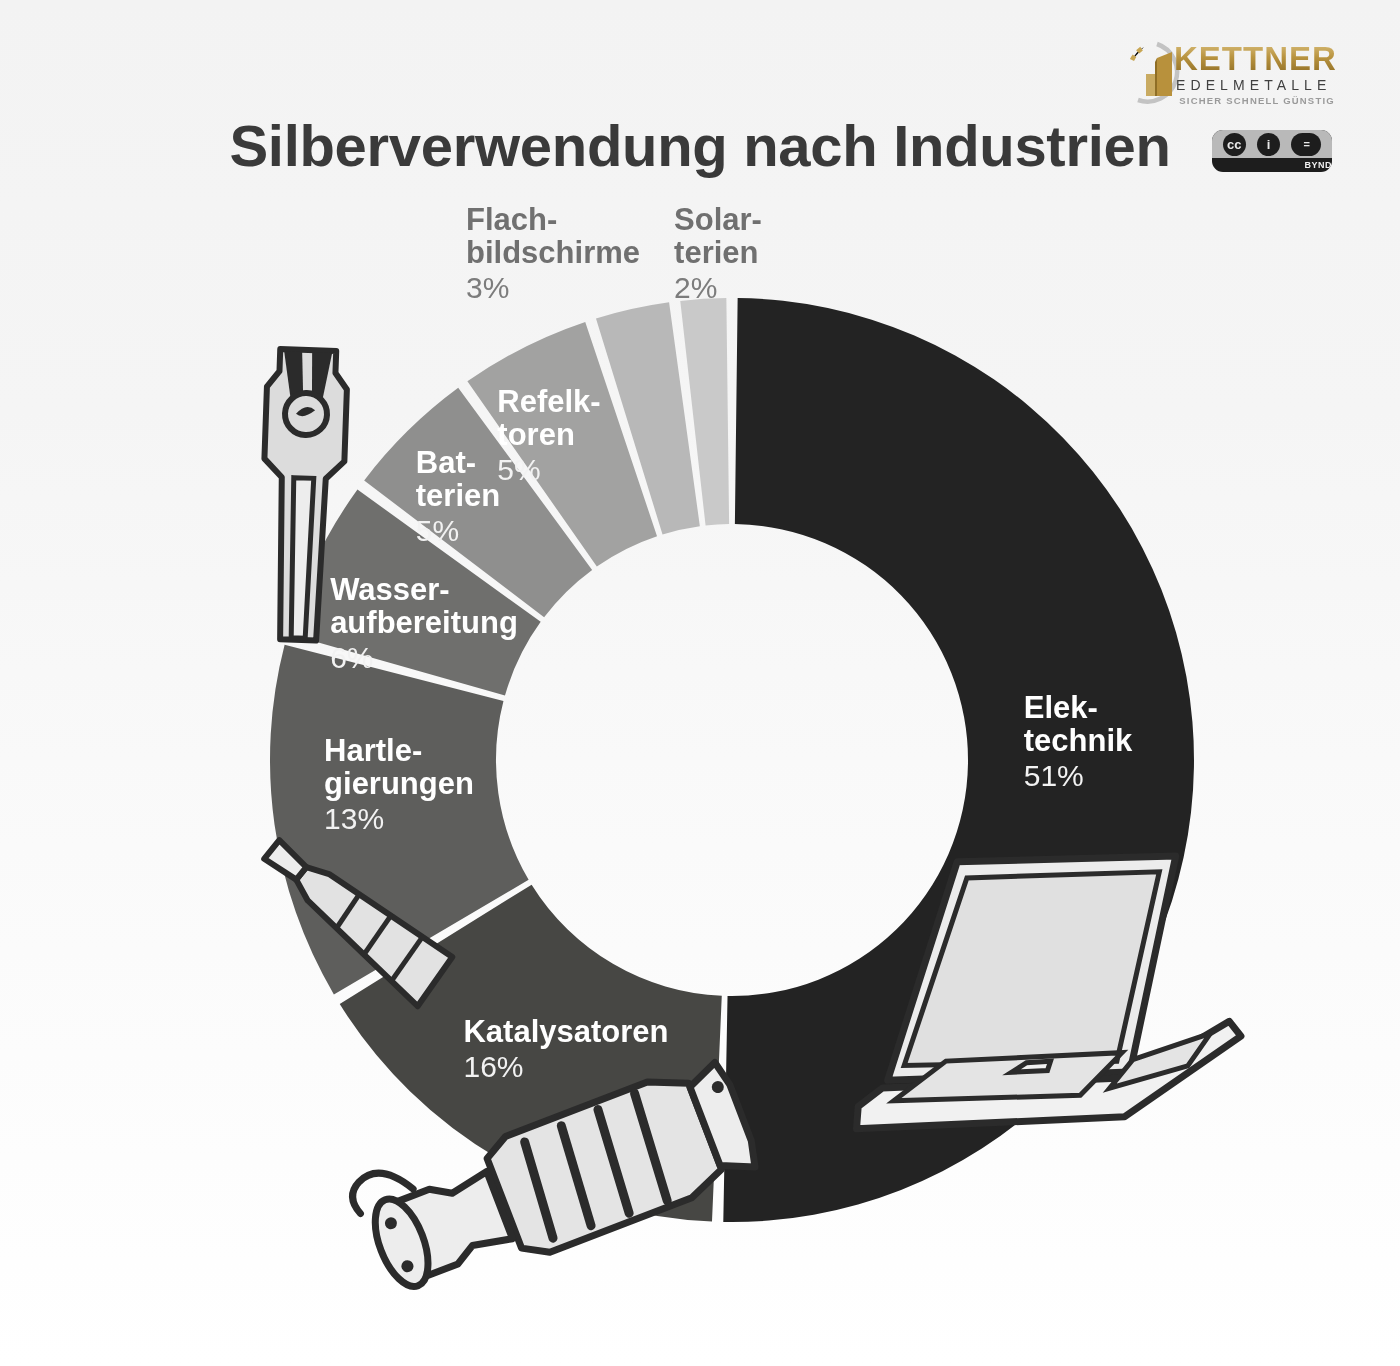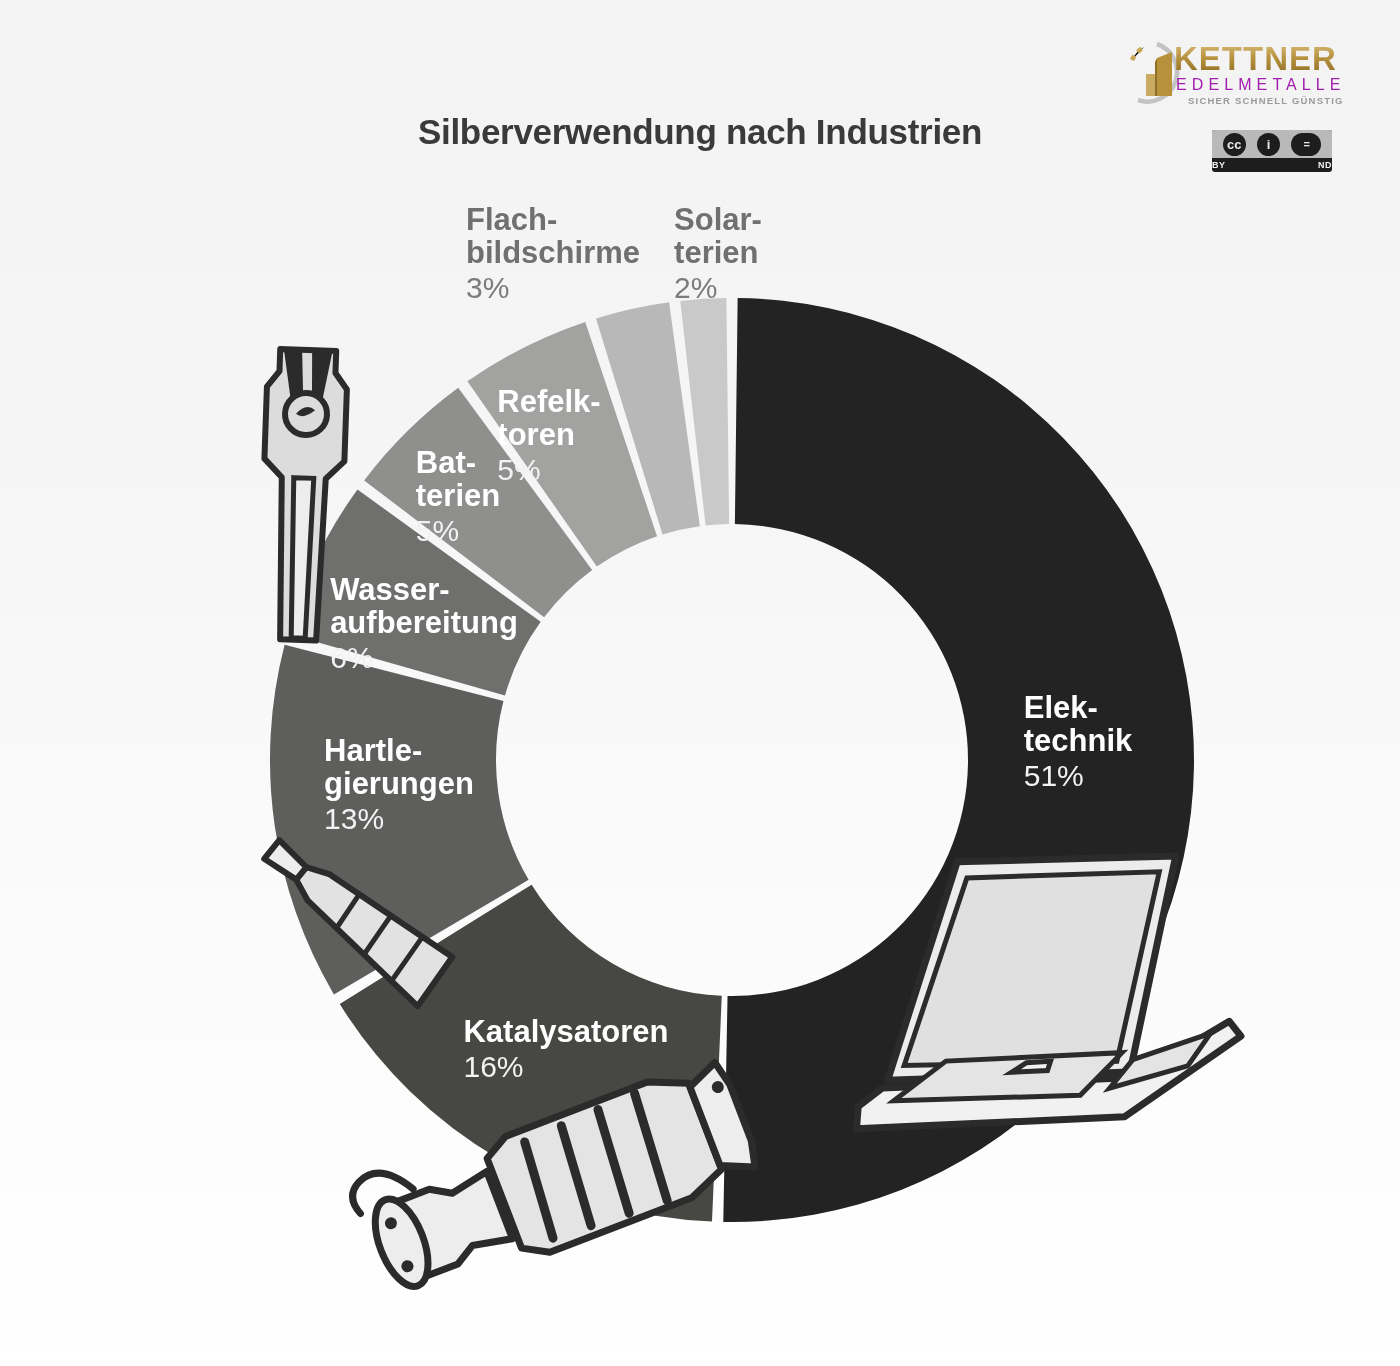--- a/index.html
+++ b/index.html
@@ -8,58 +8,58 @@
     background:linear-gradient(180deg,#f3f3f3 0%,#f5f5f5 30%,#fafafa 62%,#ffffff 100%);
     font-family:"Liberation Sans", sans-serif;
     overflow:hidden;position:relative;
   }
   #stage{position:absolute;inset:0;}
 
   
   .page-title{
     position:absolute;left:0;right:0;top:112px;
     text-align:center;
-    font-size:35px;font-weight:bold;color:#3a3a3a;
+    font-size:58px;font-weight:bold;color:#3a3a3a;
     letter-spacing:-0.3px;
     white-space:nowrap;
   }
 
   .brand{
     position:absolute;left:1124px;top:38px;width:240px;height:78px;
   }
   .brand-mark{position:absolute;left:0;top:2px;width:66px;height:66px;}
   .brand-text{position:absolute;left:50px;top:4px;}
   .brand-name{
     font-size:33px;font-weight:bold;letter-spacing:1px;
     background:linear-gradient(180deg,#d9bd7a 0%,#b8933f 45%,#8d6c24 100%);
     -webkit-background-clip:text;background-clip:text;color:#a9823a;
     -webkit-text-fill-color:transparent;
     line-height:34px;
   }
   .brand-sub{
-    font-size:16px;letter-spacing:5.1px;color:#a21caf;font-weight:500;
+    font-size:14px;letter-spacing:5.1px;color:#404040;font-weight:500;
     line-height:16px;margin-top:1px;padding-left:2px;
   }
   .brand-tag{
     font-size:9.5px;letter-spacing:1.2px;color:#9a9a9a;font-weight:600;
     text-align:right;margin-top:2px;padding-right:2px;
   }
 
   .cc-badge{
     position:absolute;left:1212px;top:130px;width:120px;height:42px;
-    background:#1d1d1d;border-radius:3px;overflow:hidden;
+    background:#1d1d1d;border-radius:11px;overflow:hidden;
   }
   .cc-top{height:28px;background:#b9b9b9;display:flex;align-items:center;justify-content:space-around;padding:0 5px;}
   .cc-circ{
     width:23px;height:23px;border-radius:50%;background:#1d1d1d;color:#e9e9e9;
     display:flex;align-items:center;justify-content:center;
     font-size:13px;font-weight:bold;line-height:1;
   }
   .cc-circ.wide{width:30px;border-radius:12px;font-size:11px;letter-spacing:-1px;}
-  .cc-bot{height:14px;display:flex;align-items:center;justify-content:space-between;}
+  .cc-bot{height:14px;display:flex;align-items:center;justify-content:flex-end;}
   .cc-bot span{color:#f0f0f0;font-size:9px;font-weight:bold;letter-spacing:.5px;}
 
   
   #chart{position:absolute;left:0;top:0;width:1400px;height:1366px;}
 
   .slice-label{
     position:absolute;transform:translate(-50%,-50%);
     line-height:1.06;pointer-events:none;
   }
   .slice-label .nm{display:block;font-weight:bold;}

